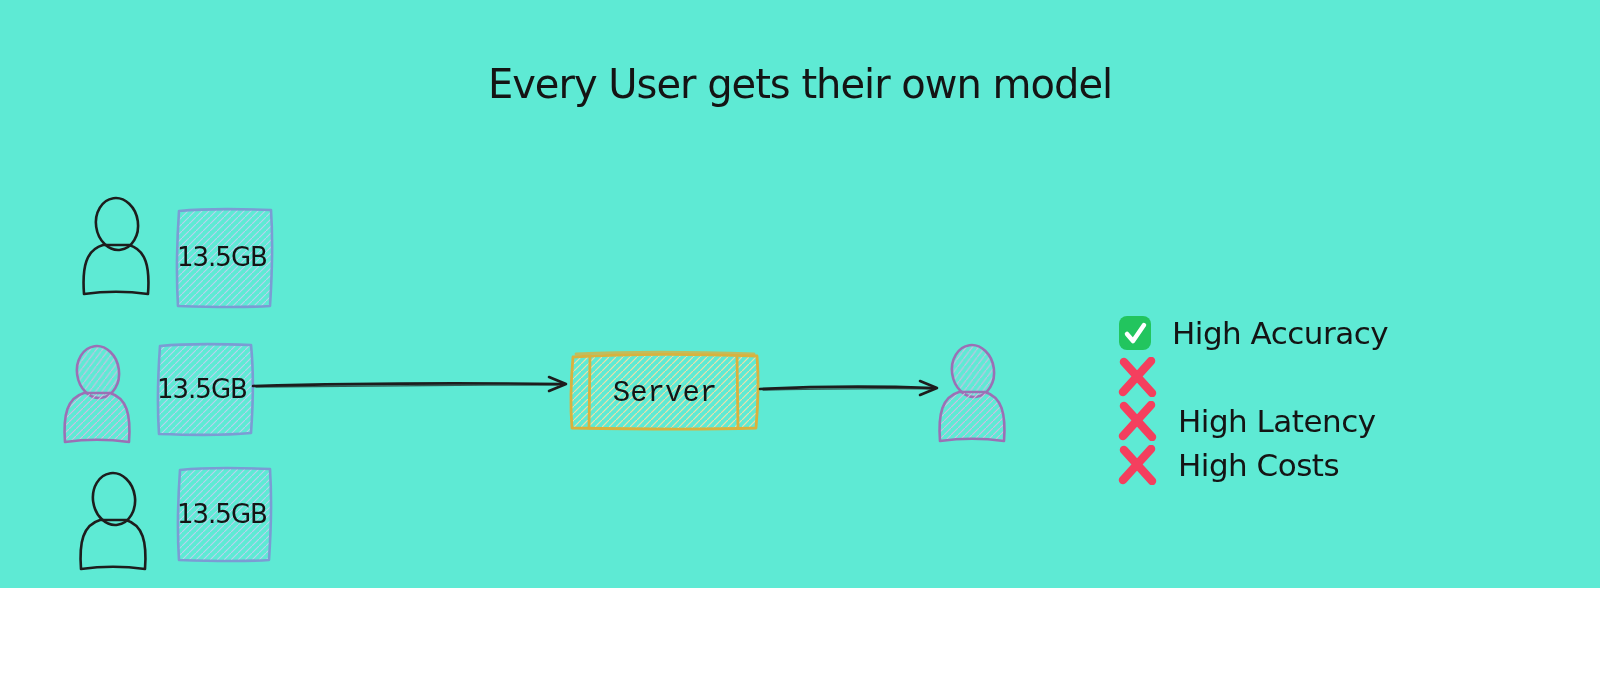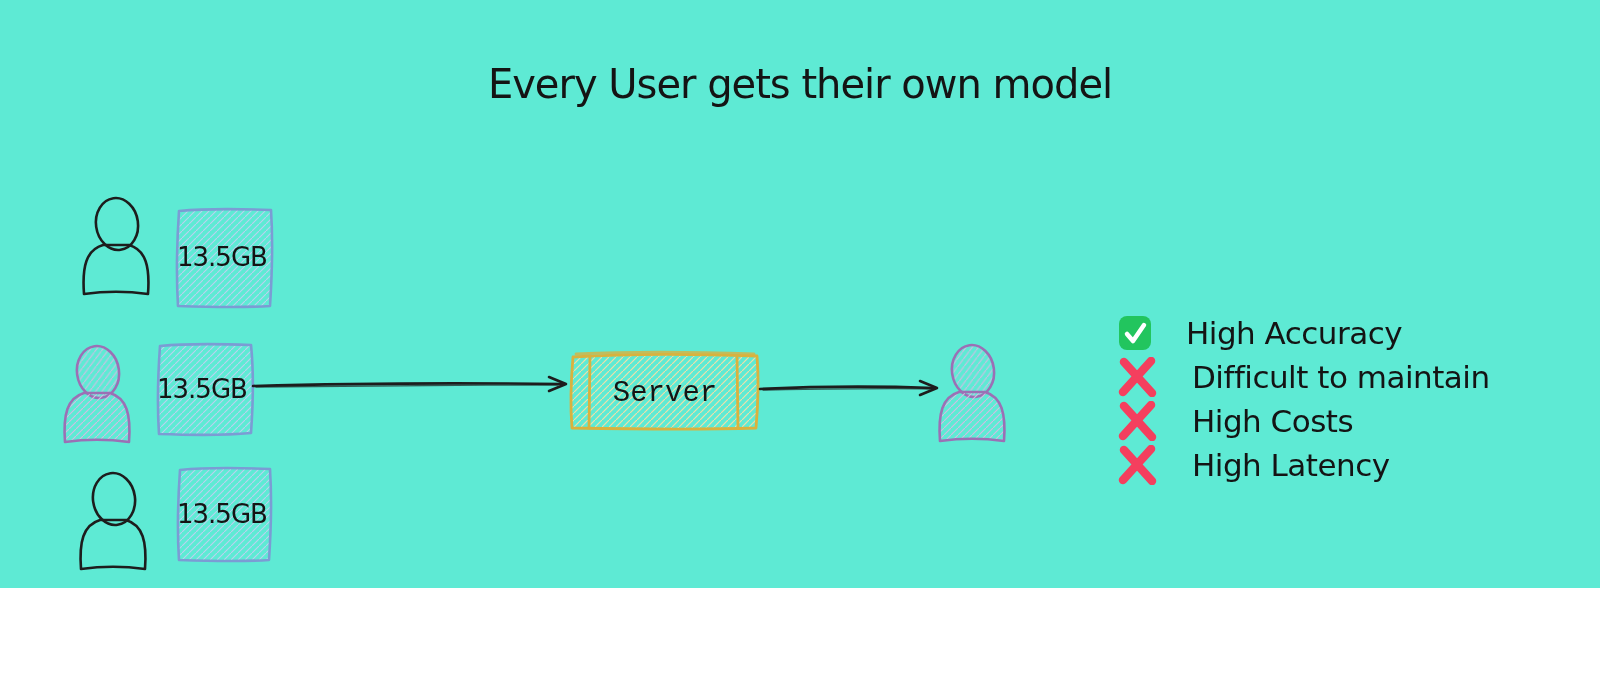--- a/index.html
+++ b/index.html
@@ -16,21 +16,21 @@
   .gb-label{
     font-size:26px;letter-spacing:-1px;text-align:left;line-height:30px;color:#141414;
   }
   .server-label{
     left:570px;top:377px;width:190px;text-align:center;
     font-size:29px;letter-spacing:0px;color:#141414;font-family:Liberation Mono, monospace;
   }
   .legend{
     left:1118px;top:311px;display:flex;flex-direction:column;
   }
-  .legend-row{display:flex;align-items:center;height:44px;gap:34px;}
+  .legend-row{display:flex;align-items:center;height:44px;gap:20px;}
   .legend-row svg{display:block;flex:0 0 auto;}
   .legend-label{
     font-size:31px;letter-spacing:-0.5px;white-space:nowrap;color:#141414;
   }
 </style>
 </head>
 <body>
 
 <div class="canvas">
 
@@ -96,29 +96,28 @@
       <svg width="34" height="36" viewBox="0 0 34 36">
         <rect x="1" y="1" width="32" height="34" rx="8" fill="#22c55e"></rect>
         <path d="M 9,19 L 15,26 L 26,10" fill="none" stroke="#ffffff" stroke-width="4.5" stroke-linecap="round" stroke-linejoin="round"></path>
       </svg>
       <span class="legend-label">High Accuracy</span>
     </div>
     <div class="legend-row">
       <svg width="40" height="40" viewBox="0 0 40 40">
         <path d="M 6,5 L 34,36 M 33,4 L 5,35" stroke="#f43f5e" stroke-width="8.5" stroke-linecap="round" fill="none"></path>
       </svg>
-      <span class="legend-label">Difficult to maintain</span>
+    </div>
+    <div class="legend-row">
+      <svg width="40" height="40" viewBox="0 0 40 40">
+        <path d="M 6,5 L 34,36 M 33,4 L 5,35" stroke="#f43f5e" stroke-width="8.5" stroke-linecap="round" fill="none"></path>
+      </svg>
+      <span class="legend-label">High Latency</span>
     </div>
     <div class="legend-row">
       <svg width="40" height="40" viewBox="0 0 40 40">
         <path d="M 6,5 L 34,36 M 33,4 L 5,35" stroke="#f43f5e" stroke-width="8.5" stroke-linecap="round" fill="none"></path>
       </svg>
       <span class="legend-label">High Costs</span>
     </div>
-    <div class="legend-row">
-      <svg width="40" height="40" viewBox="0 0 40 40">
-        <path d="M 6,5 L 34,36 M 33,4 L 5,35" stroke="#f43f5e" stroke-width="8.5" stroke-linecap="round" fill="none"></path>
-      </svg>
-      <span class="legend-label">High Latency</span>
-    </div>
   </div>
 
 </div>
 
 </body></html>

